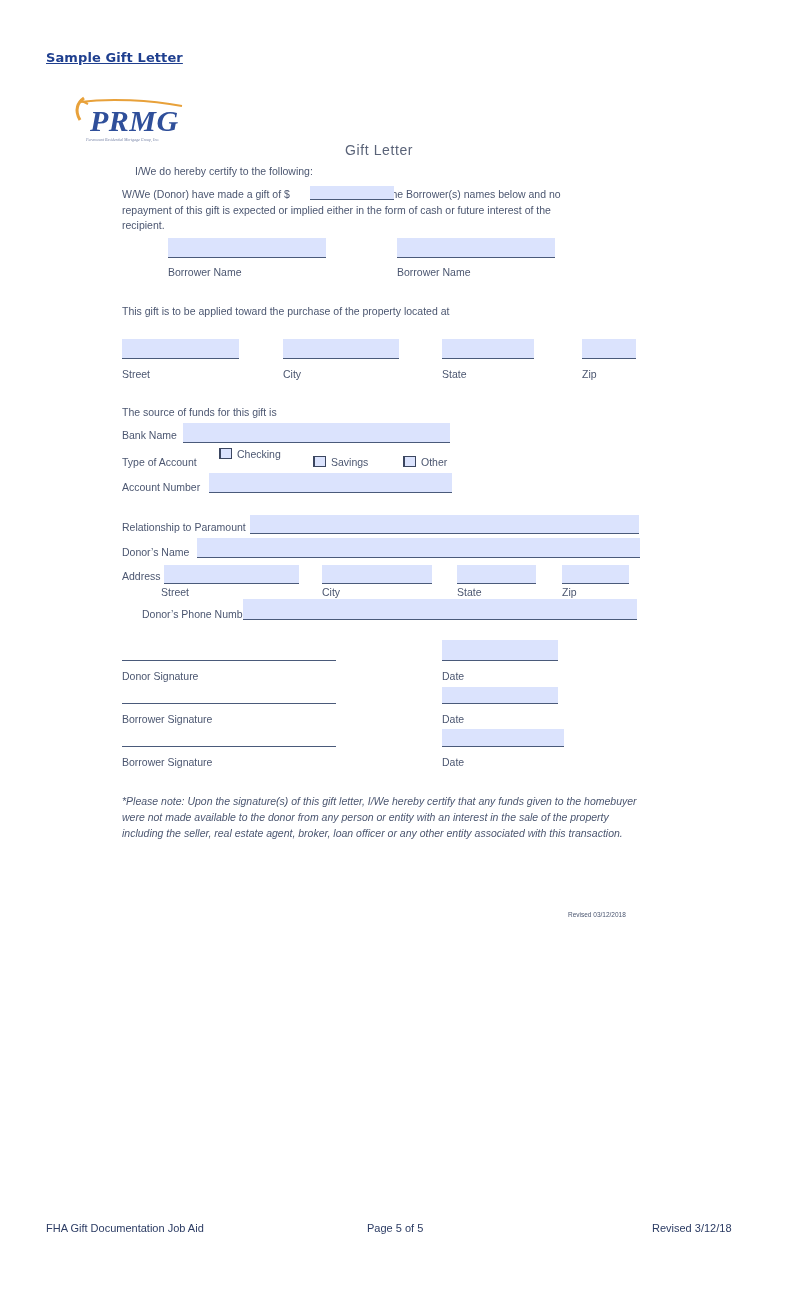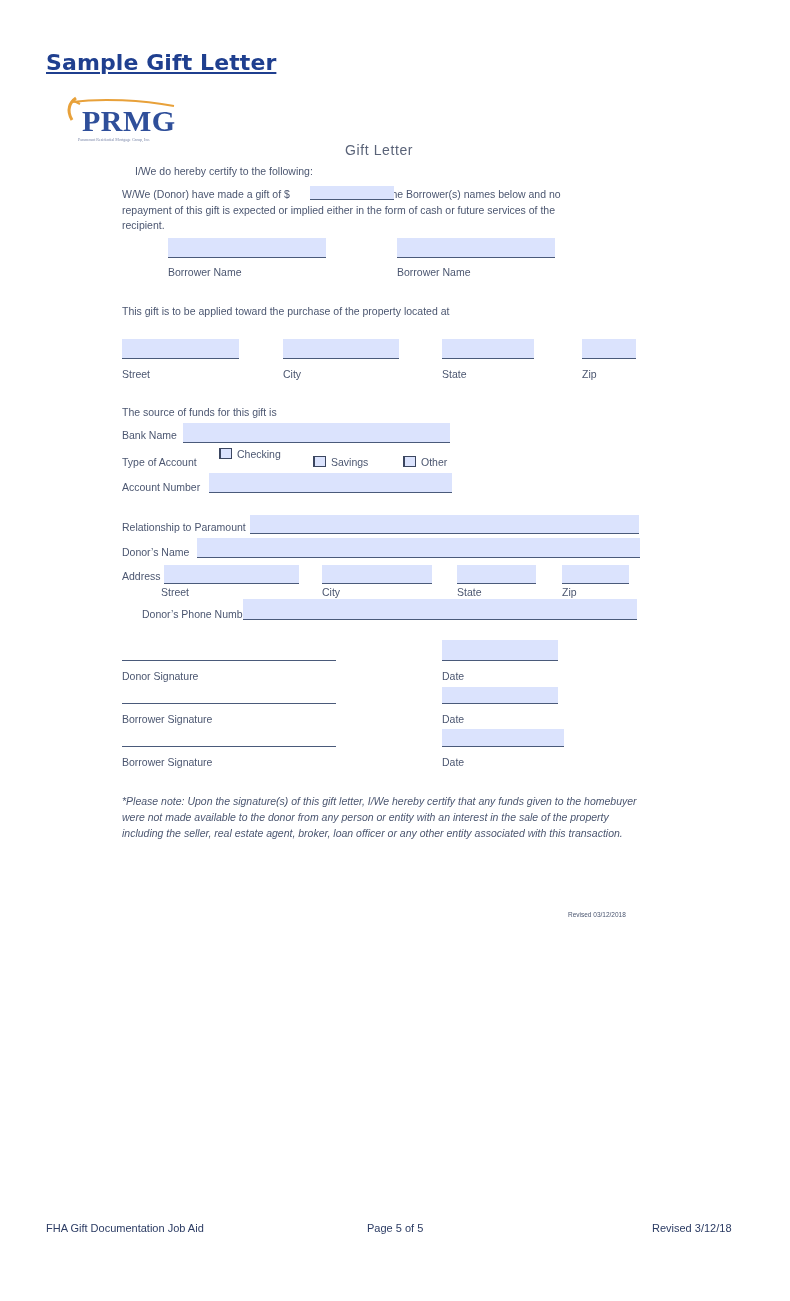--- a/index.html
+++ b/index.html
@@ -1,21 +1,21 @@
 <!DOCTYPE html>
 <html><head>
 <meta charset="utf-8">
 <style>
   html, body { margin:0; padding:0; background:#ffffff; }
   body { width:790px; height:1301px; position:relative; overflow:hidden;
          font-family:"Liberation Sans", sans-serif; color:#44506a; }
   .abs { position:absolute; }
-  .heading { left:46px; top:50px; font-size:22px; font-weight:bold; color:#1f3f8f;
+  .heading { left:46px; top:50px; font-size:13px; font-weight:bold; color:#1f3f8f;
              text-decoration:underline; font-family:"DejaVu Sans", sans-serif; letter-spacing:0.1px; }
-  .logo { left:62px; top:96px; width:120px; height:52px; }
+  .logo { left:70px; top:96px; width:120px; height:52px;font-style:italic; }
   .logo-text { position:absolute; left:20px; top:8px; font-family:"Liberation Serif", serif;
                font-weight:bold; font-size:30px; color:#2f4f9a; letter-spacing:0.5px; }
   .logo-sub { position:absolute; left:16px; top:41px; font-size:4px; color:#7a86a8;
               font-family:"Liberation Serif", serif; white-space:nowrap; }
   .logo-swoosh { position:absolute; left:0; top:0; }
   .title { left:345px; top:142px; font-size:14px; color:#5a6378; letter-spacing:0.6px; }
   .txt { font-size:10.5px; color:#4b5670; line-height:15px; }
   .lbl { font-size:10.5px; color:#4b5670; }
   .field { position:absolute; background:#dbe3fd; border-bottom:1px solid #4a5a7a; }
   .line { position:absolute; border-bottom:1px solid #4a5a7a; }
@@ -41,21 +41,21 @@
 </div>
 
 <div class="abs title">Gift Letter</div>
 
 <div class="abs txt" style="left:135px;top:164px;">I/We do hereby certify to the following:</div>
 
 <div class="abs txt" style="left:122px;top:187px;white-space:nowrap;">
   <span>W/We (Donor) have made a gift of $</span><span style="display:inline-block;width:84px;"></span><span> to the Borrower(s) names below and no</span>
 </div>
 <div class="field" style="left:310px;top:186px;width:84px;height:13px;"><span></span></div>
-<div class="abs txt" style="left:122px;top:203px;white-space:nowrap;">repayment of this gift is expected or implied either in the form of cash or future services of the</div>
+<div class="abs txt" style="left:122px;top:203px;white-space:nowrap;">repayment of this gift is expected or implied either in the form of cash or future interest of the</div>
 <div class="abs txt" style="left:122px;top:218px;">recipient.</div>
 
 <div class="field" style="left:168px;top:238px;width:158px;height:19px;"></div>
 <div class="abs lbl" style="left:168px;top:266px;">Borrower Name</div>
 <div class="field" style="left:397px;top:238px;width:158px;height:19px;"></div>
 <div class="abs lbl" style="left:397px;top:266px;">Borrower Name</div>
 
 <div class="abs txt" style="left:122px;top:304px;">This gift is to be applied toward the purchase of the property located at</div>
 
 <div class="field" style="left:122px;top:339px;width:117px;height:19px;"></div>

